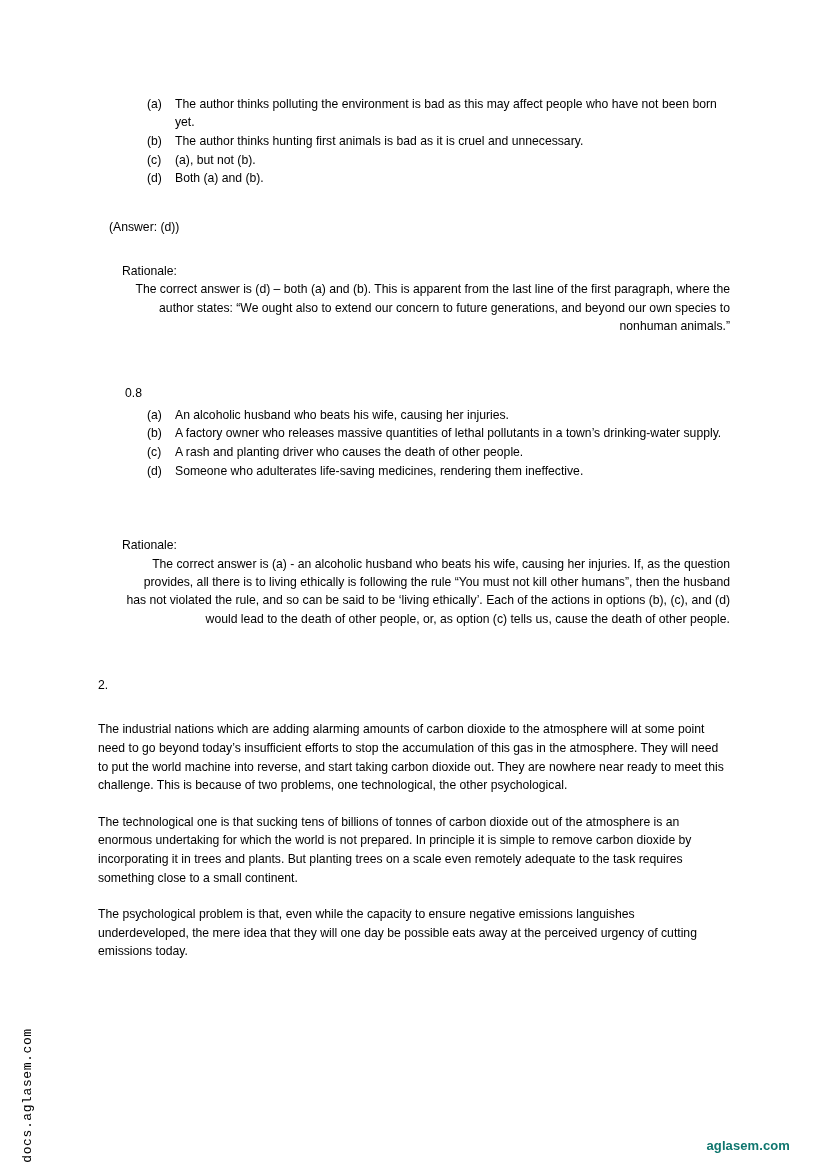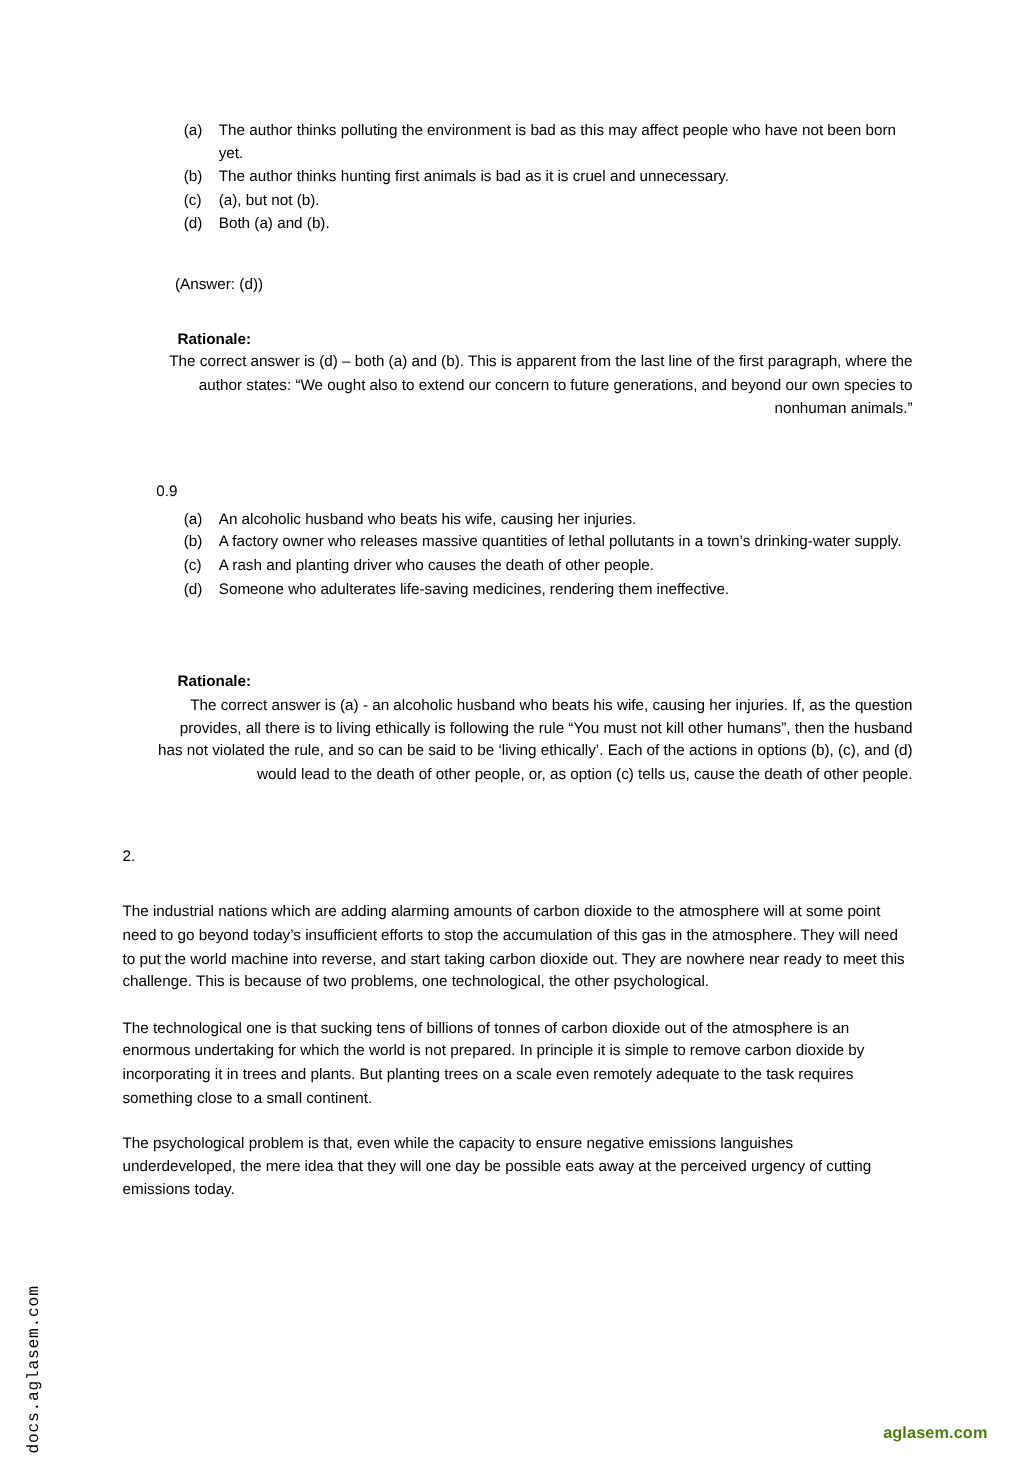--- a/index.html
+++ b/index.html
@@ -49,28 +49,28 @@
   .opt-marker {
     position: absolute;
     left: 51px;
     top: 0;
     width: 26px;
   }
 
   .answer-line {
     font-size: 12.2px;
     line-height: 18.2px;
-    margin-left: 44px;
+    margin-left: 13px;
   }
 
   .rationale-head {
     font-size: 12.2px;
     line-height: 18.2px;
-    font-weight: bold;
-    margin-left: 46px;
+    font-weight: normal;
+    margin-left: 26px;
   }
   .rationale-body {
     font-size: 12.2px;
     line-height: 18.4px;
     margin-left: 29px;
     width: 605px;
     text-align: right;
   }
 
   
@@ -122,21 +122,21 @@
     color: #000000;
     white-space: nowrap;
   }
 
   .footer-brand {
     position: absolute;
     right: 37px;
     top: 1138px;
     font-size: 13px;
     font-weight: bold;
-    color: #4d7c0f;
+    color: #0f766e;
     letter-spacing: 0.1px;
   }
 </style>
 </head>
 <body>
 
 <div class="page">
 
   <div class="content">
 
@@ -164,21 +164,21 @@
     <div class="answer-line">(Answer: (d))</div>
 
     <div class="sp-26"></div>
 
     <div class="rationale-head">Rationale:</div>
     <div class="rationale-body">The correct answer is (d) – both (a) and (b). This is apparent from the last line of the first paragraph, where the author states: “We ought also to extend our concern to future generations, and beyond our own species to nonhuman animals.”</div>
 
     <div class="sp-48"></div>
 
     <div class="numbered-q">
-      <span class="qnum">0.9</span>
+      <span class="qnum">0.8</span>
     </div>
 
     <div class="sp-22"></div>
 
     <ul class="opt-list">
       <li class="opt-item">
         <span class="opt-marker">(a)</span>
         <span>An alcoholic husband who beats his wife, causing her injuries.</span>
       </li>
       <li class="opt-item">

